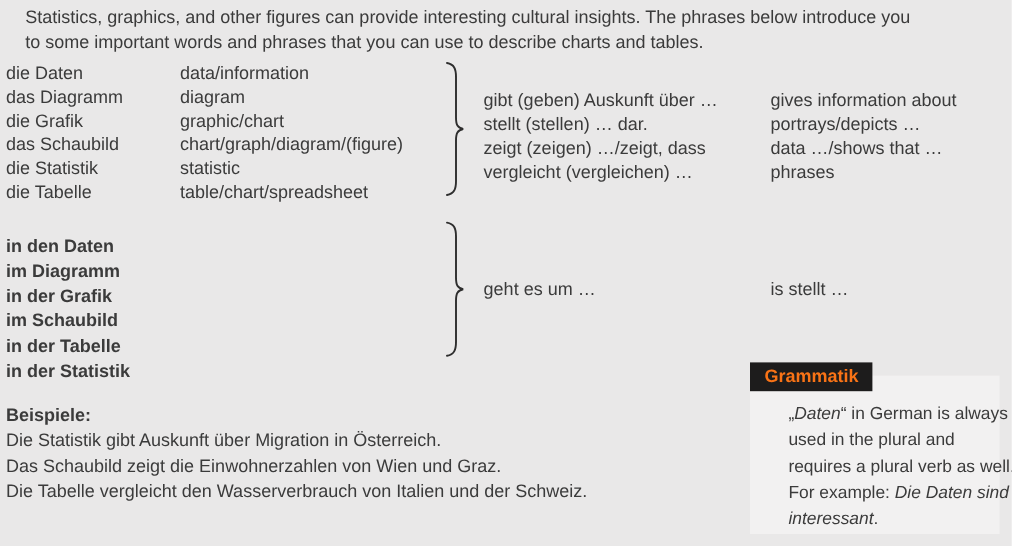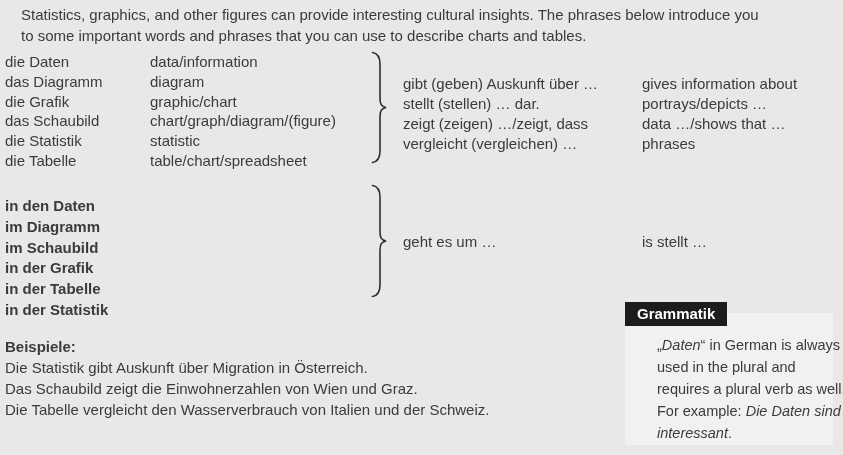--- a/index.html
+++ b/index.html
@@ -50,21 +50,21 @@
   .gram-box {
     left: 625px; top: 313px;
     width: 208px; height: 132px;
     background: #f2f1f1;
   }
   .gram-tab {
     left: 625px; top: 302px;
     height: 24px; line-height: 24px;
     padding: 0 12px;
     background: #1d1c1c;
-    color: #ffffff;
+    color: #f97316;
     font-weight: bold;
     font-size: 15px;
   }
   .gram-body {
     left: 657px; top: 334px;
     width: 190px;
     font-size: 14.5px;
     line-height: 22px;
   }
   .gram-body .it { font-style: italic; }
@@ -115,22 +115,22 @@
       <span class="de-col verb-de">zeigt (zeigen) …/zeigt, dass</span><span class="en">data …/shows that …</span>
     </div>
     <div class="vocab-row">
       <span class="de-col verb-de">vergleicht (vergleichen) …</span><span class="en">phrases</span>
     </div>
   </div>
 
   <div class="abs vocab-block block-preps">
     <div class="vocab-row">in den Daten</div>
     <div class="vocab-row">im Diagramm</div>
+    <div class="vocab-row">in der Grafik</div>
     <div class="vocab-row">im Schaubild</div>
-    <div class="vocab-row">in der Grafik</div>
     <div class="vocab-row">in der Tabelle</div>
     <div class="vocab-row">in der Statistik</div>
   </div>
 
   <svg class="abs brace-2" width="17" height="114" viewBox="0 0 17 114">
     <path class="brace" d="M1.5 1.5 C 7.5 2.5, 9 6.5, 9 13 L 9 47.5 C 9 53.5, 10.2 56, 15 57 C 10.2 58, 9 60.5, 9 66.5 L 9 101 C 9 107.5, 7.5 111.5, 1.5 112.5"></path>
   </svg>
 
   <div class="abs row-geht">
     <span>geht es um …</span>

